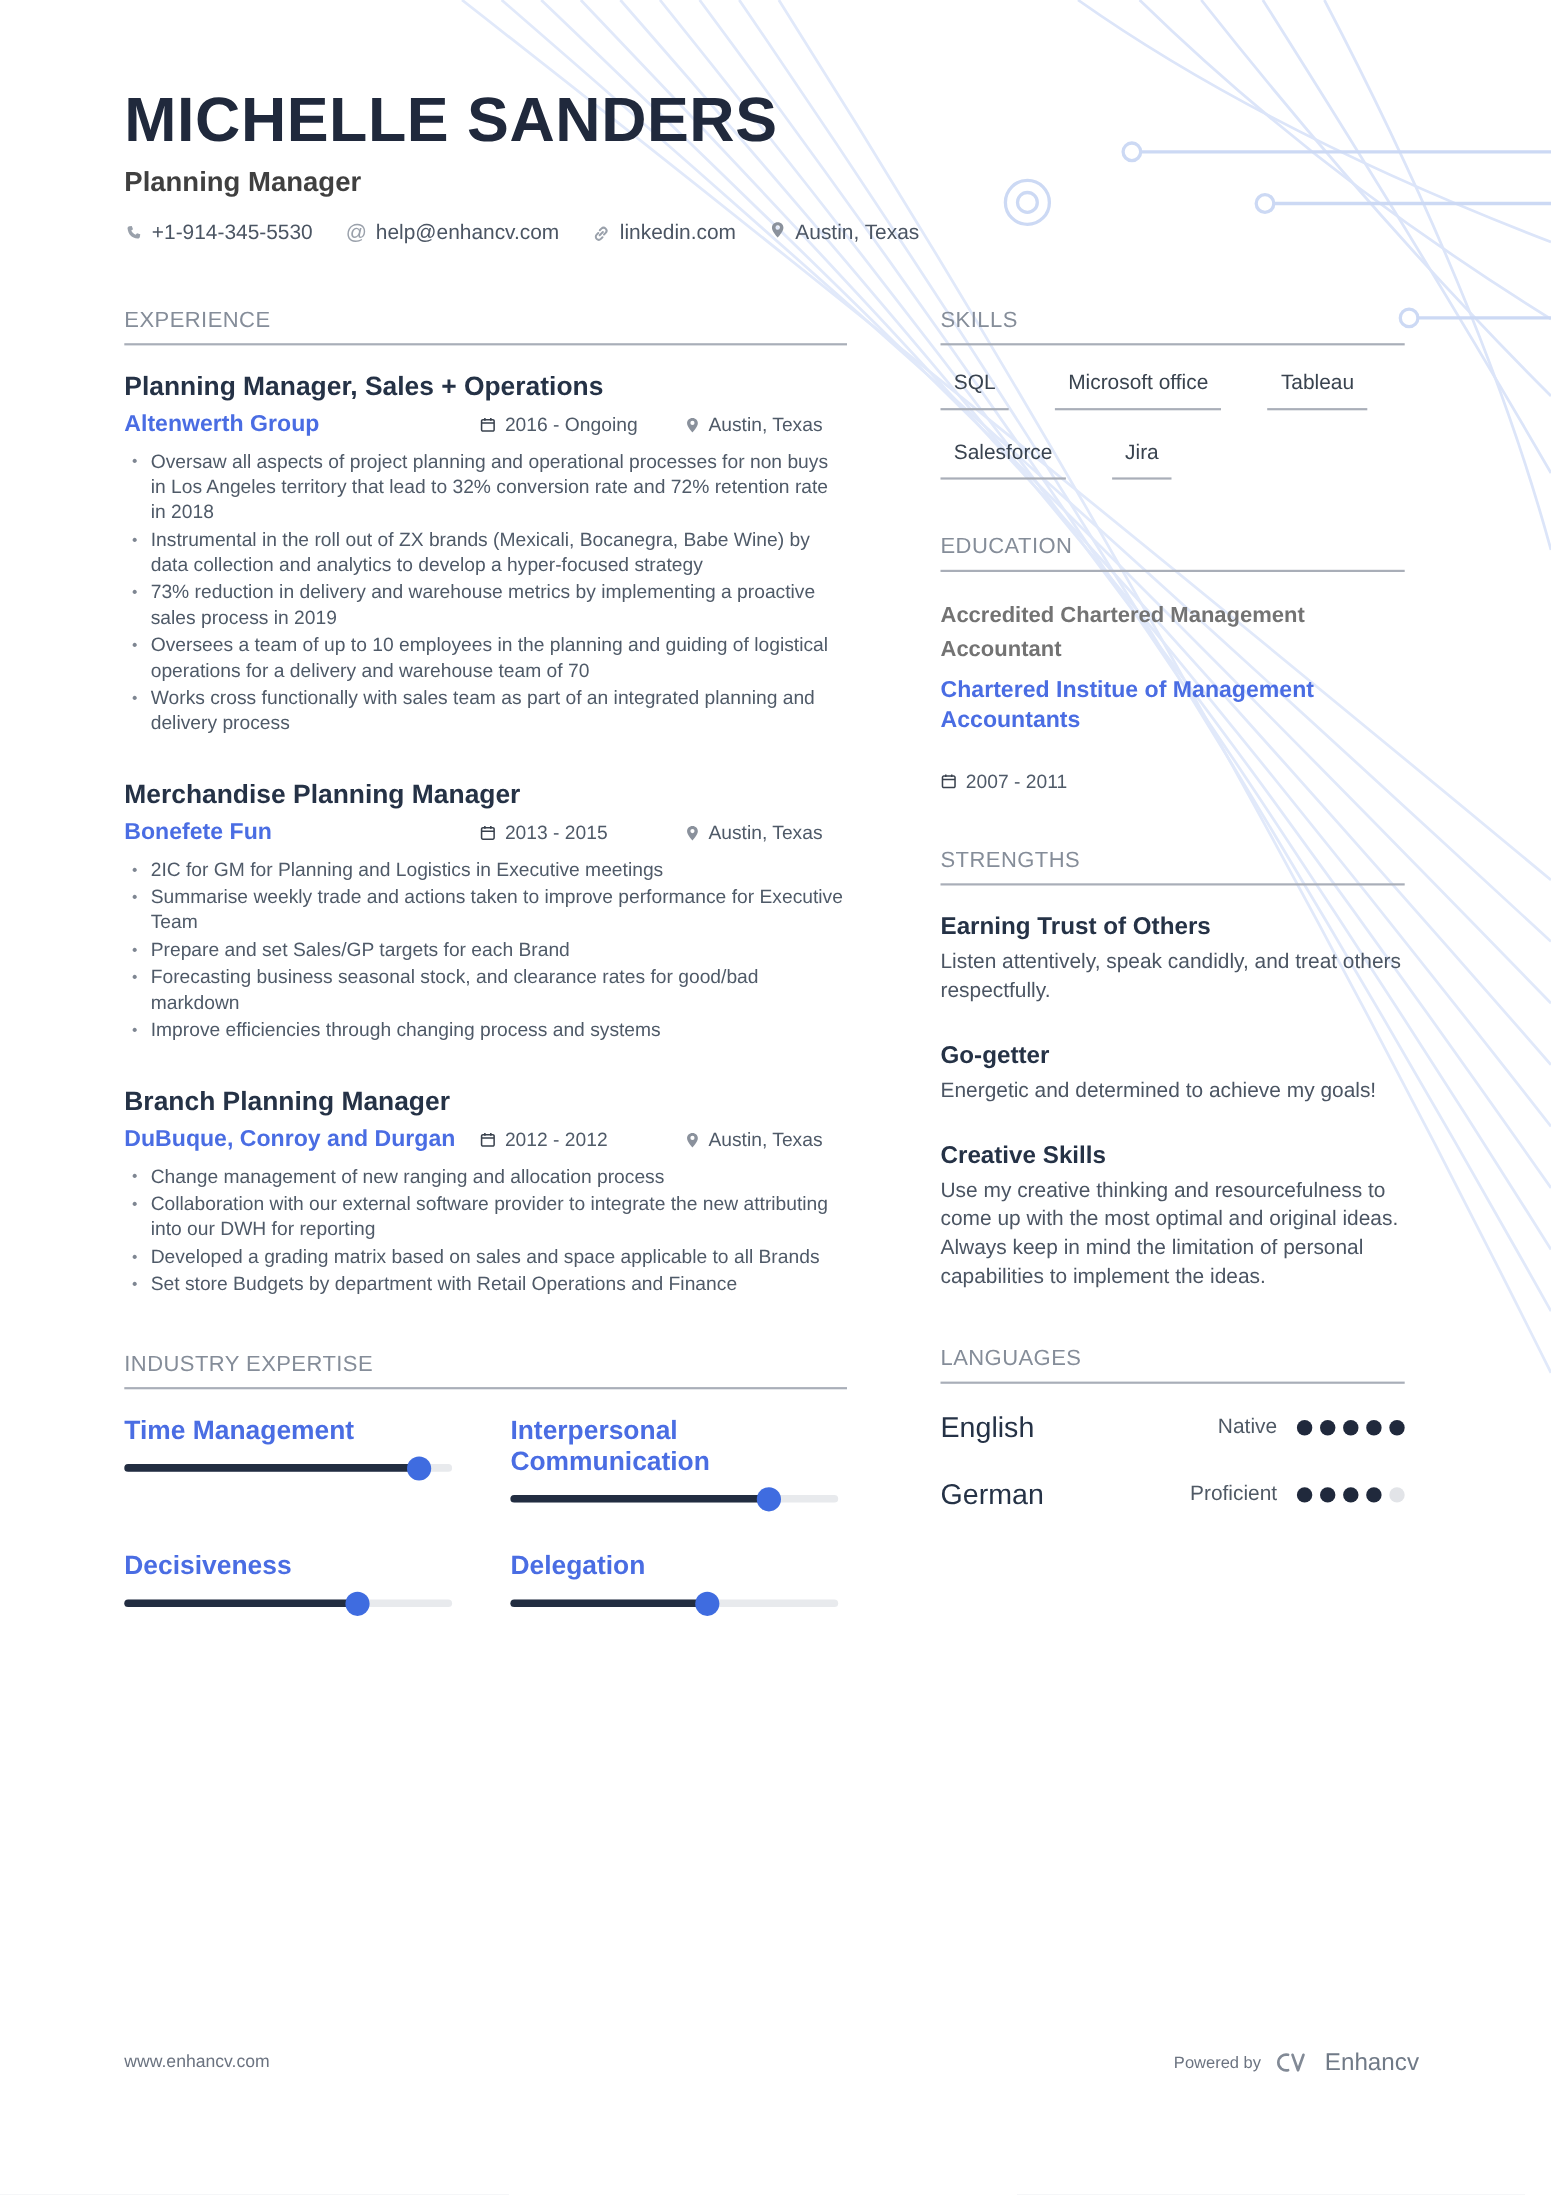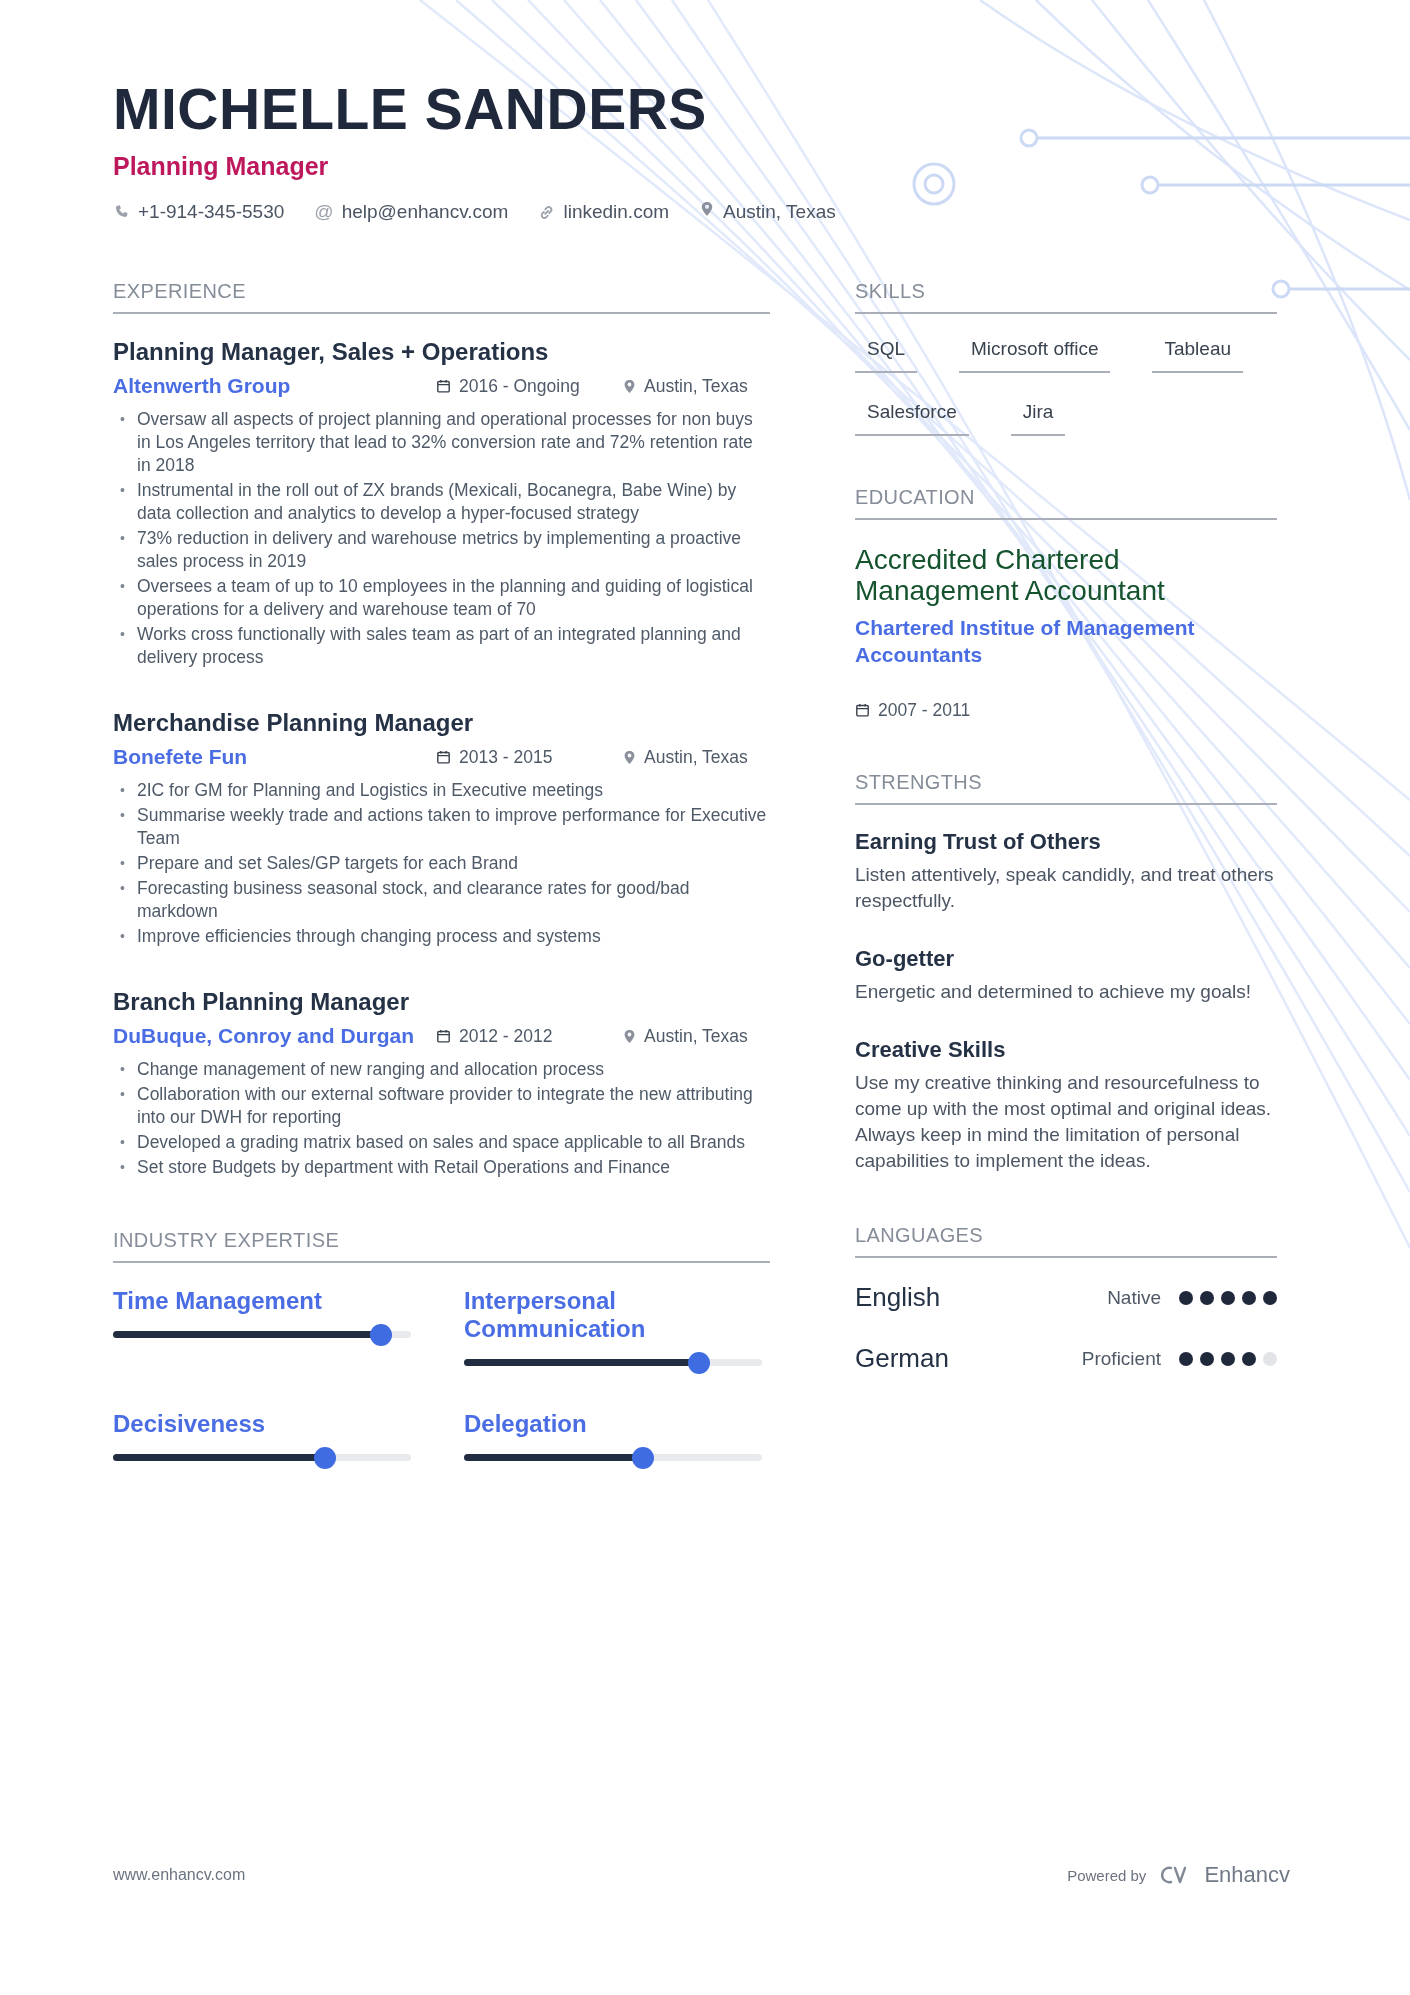--- a/index.html
+++ b/index.html
@@ -8,21 +8,21 @@
   .page {
     position:relative; width:1410px; height:1995px; margin:0 auto;
     background:#ffffff; overflow:hidden;
   }
   .deco { position:absolute; top:0; left:0; width:1410px; height:1995px; z-index:0; }
   .content { position:relative; z-index:1; }
 
   
   .header { position:absolute; left:113px; top:76px; width:1180px; }
   .name { font-size:57px; font-weight:600; color:#20293c; letter-spacing:.5px; }
-  .role { margin-top:10px; font-size:25px; font-weight:600; color:#be185d; }
+  .role { margin-top:10px; font-size:25px; font-weight:600; color:#404040; }
   .contact { margin-top:20px; display:flex; align-items:center; gap:30px;
              font-size:19px; color:#4b5563; }
   .contact .c-item { display:flex; gap:8px; }
   .cicon { color:#9aa1ab; display:inline-flex; align-items:center; }
   .at-glyph { font-size:19px; color:#9aa1ab; }
 
   
   .columns { position:absolute; left:113px; top:280px; width:1164px;
              display:flex; gap:85px; align-items:flex-start; }
   .col-left  { flex:0 0 657px; width:657px; }
@@ -60,21 +60,21 @@
   .fill { position:absolute; left:0; top:0; height:7px; border-radius:4px; background:#222d41; }
   .knob { position:absolute; top:-7.5px; width:22px; height:22px; border-radius:50%;
           background:#3f6ce0; transform:translateX(-50%); }
 
   
   .pills { display:flex; flex-wrap:wrap; column-gap:42px; row-gap:28px; }
   .pill { font-size:19px; color:#39434f; padding:0 12px 11px 12px;
           border-bottom:2px solid #a9aeb8; }
 
   
-  .degree { font-size:28px; font-weight:400; line-height:31px; color:#14532d; margin-bottom:8px; }
+  .degree { font-size:20px; font-weight:700; line-height:31px; color:#737373; margin-bottom:8px; }
   .school { font-size:21px; font-weight:600; line-height:27px; color:#4a6de3; margin-bottom:8px; }
   .edu-date { display:flex; align-items:center; gap:8px; font-size:17.5px; color:#4f5a68;margin-top:32px; }
 
   
   .strength { margin-bottom:32px; }
   .strength:last-child { margin-bottom:0; }
   .strength-title { font-size:22px; font-weight:600; color:#253246; margin-bottom:7px; }
   .strength-text { font-size:19px; line-height:26px; color:#4b5563; }
 
   

